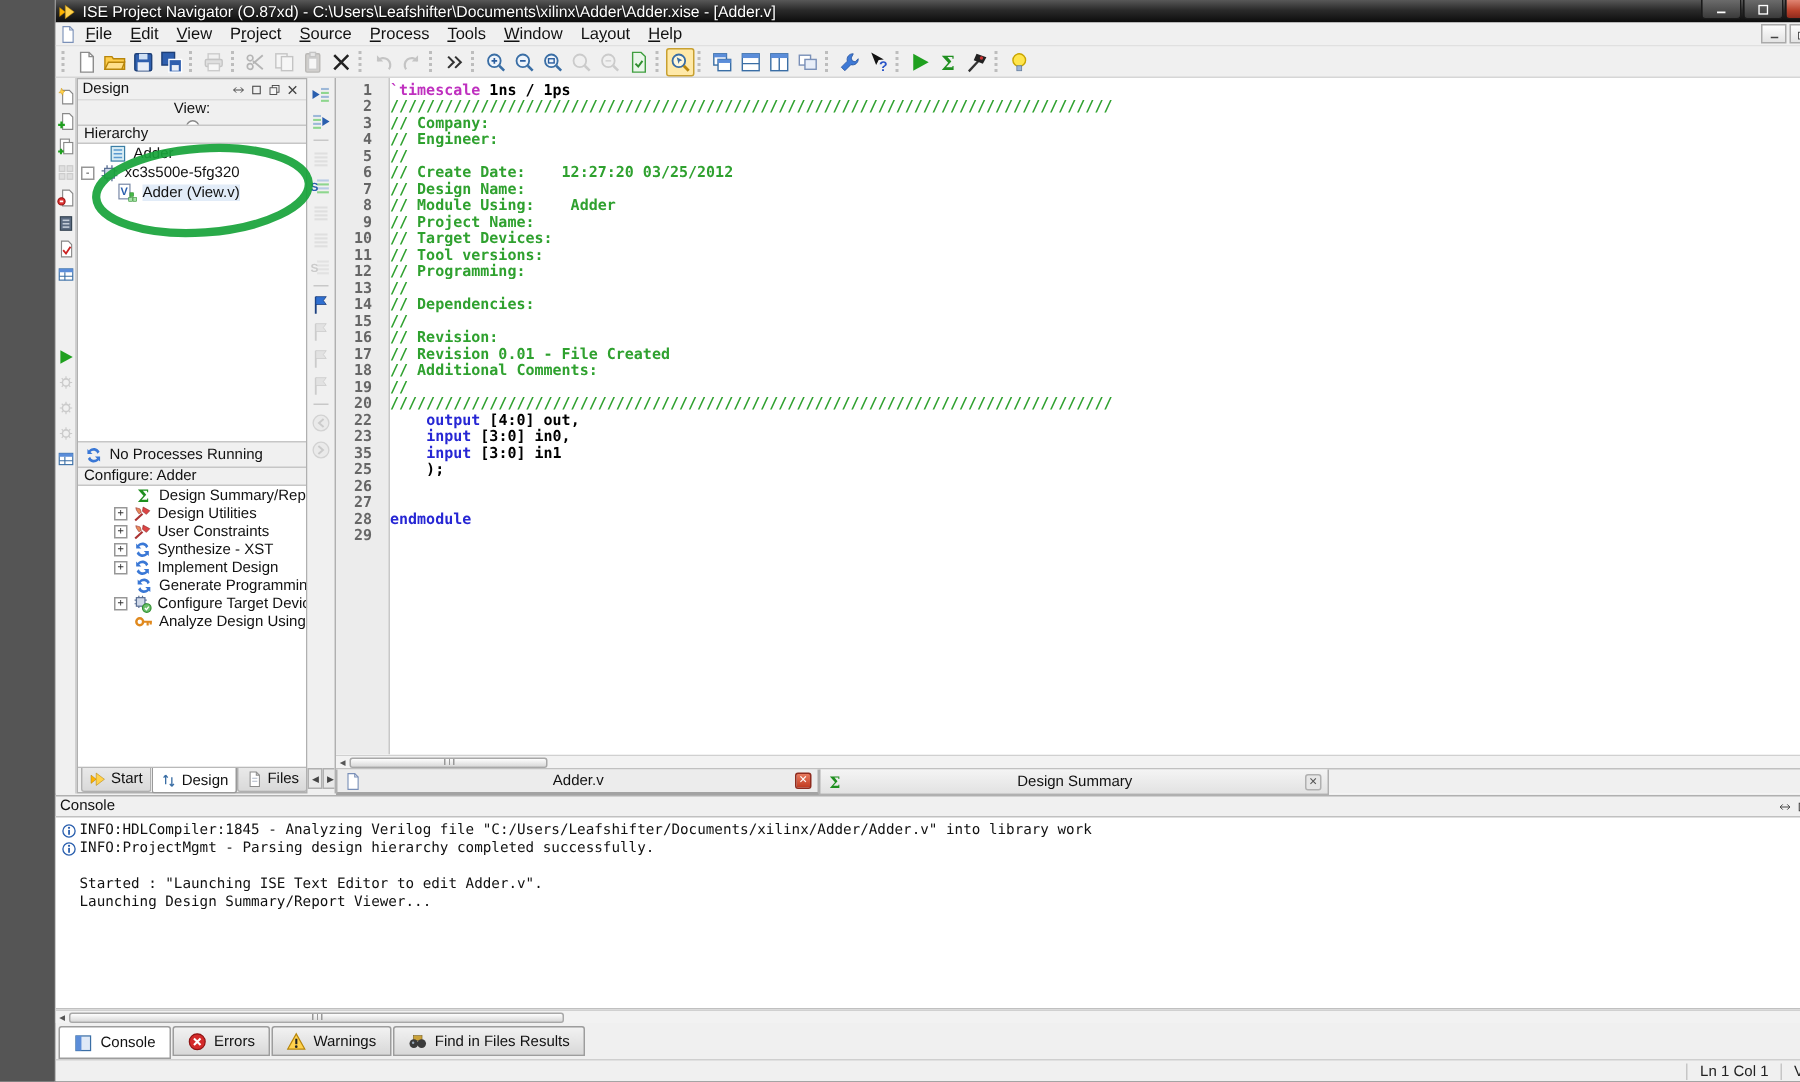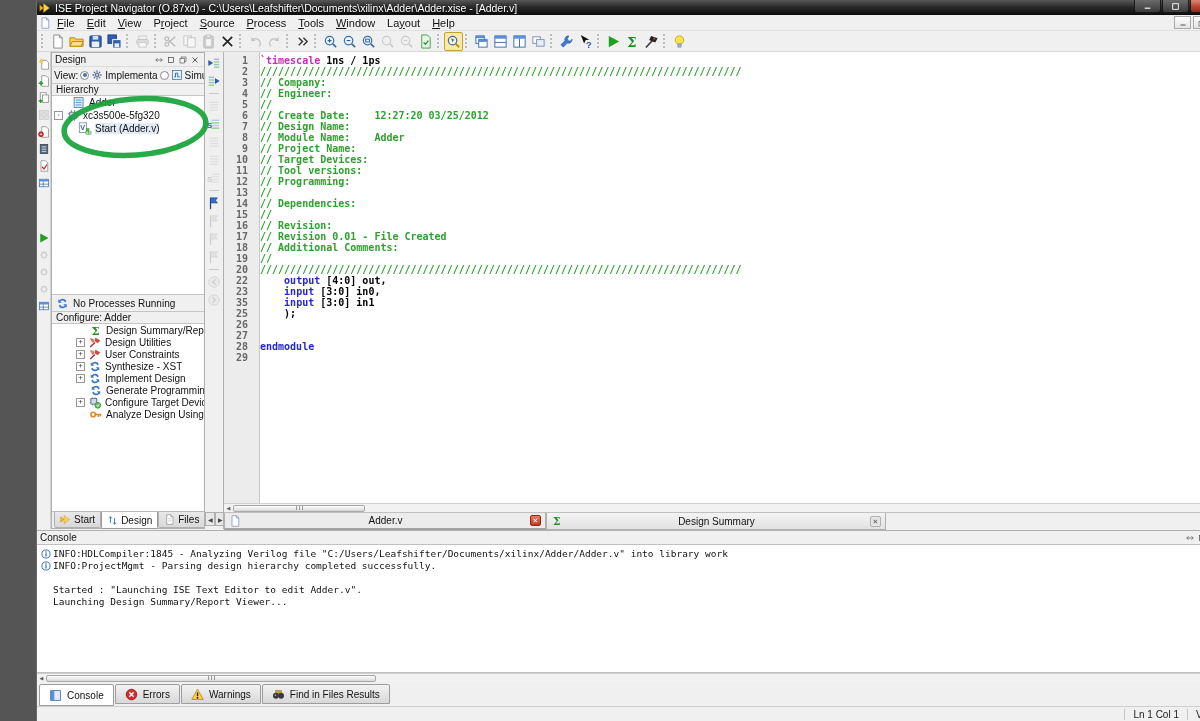--- a/index.html
+++ b/index.html
@@ -47,21 +47,21 @@
   .vsep{width:10px;border-top:1px solid #c8c8c8;margin:3px 0;}
   .vgap{height:38px;}
   
   #design-panel{left:14px;top:52px;width:154px;height:477px;background:#f0f0f0;
     border:1px solid #b0b0b0;display:flex;flex-direction:column;}
   .p-head{height:13px;display:flex;align-items:center;padding:0 3px;font-size:10px;background:#f0f0f0;}
   .p-head .ttl{flex:1;}
   .hbtn{width:12px;height:11px;display:flex;align-items:center;justify-content:center;}
   .hbtn .ic{width:8px;height:8px;}
   .p-view{height:17px;display:flex;align-items:center;gap:2px;padding:0 2px;font-size:10px;
-    border-top:1px solid #dcdcdc;white-space:nowrap;overflow:hidden;}
+    border-top:1px solid #dcdcdc;white-space:nowrap;overflow:hidden;flex-direction:column;}
   .radio{width:9px;height:9px;border:1px solid #8a8a8a;border-radius:50%;background:#fff;flex:0 0 auto;}
   .radio.on{position:relative;}
   .radio.on::after{content:'';position:absolute;left:1.5px;top:1.5px;width:4px;height:4px;
     border-radius:50%;background:#3a76c4;}
   .p-view .ic{width:12px;height:12px;flex:0 0 auto;}
   .sec-head{height:13px;background:#f0f0f0;border:1px solid #c6c6c6;border-left:none;border-right:none;
     display:flex;align-items:center;padding:0 4px;font-size:10px;}
   .tree{background:#fff;overflow:hidden;position:relative;}
   #hier-tree{height:198px;}
   #proc-tree{flex:1;}
@@ -570,21 +570,21 @@
           <span class="lbl">xc3s500e-5fg320</span>
         </div>
         <div class="trow sel" style="padding-left:26px">
           <svg class="ic" viewBox="0 0 16 16">
             <rect x="1" y="1" width="9" height="12" fill="#fff" stroke="#7a8aa8"></rect>
             <text x="2.3" y="10" font-size="9" font-weight="bold" fill="#2a5fae" font-family="Liberation Sans,sans-serif">V</text>
             <rect x="10" y="8" width="3" height="3" fill="#46b846" stroke="#2f8f2f" stroke-width=".5"></rect>
             <rect x="12.5" y="12" width="3" height="3" fill="#a5e2a5" stroke="#2f8f2f" stroke-width=".5"></rect>
             <rect x="9" y="12" width="3" height="3" fill="#a5e2a5" stroke="#2f8f2f" stroke-width=".5"></rect>
           </svg>
-          <span class="lbl">Start (Adder.v)</span>
+          <span class="lbl">Adder (View.v)</span>
         </div>
       </div>
     <div class="noproc">
       <svg class="ic" viewBox="0 0 16 16" style="width:13px;height:13px">
           <path d="M12.8 5.2A5.2 5.2 0 0 0 4 4L2.8 2.8V7h4.2L5.3 5.3A3.4 3.4 0 0 1 11 6.8z" fill="#3a78d6"></path>
           <path d="M3.2 10.8A5.2 5.2 0 0 0 12 12l1.2 1.2V9H9l1.7 1.7A3.4 3.4 0 0 1 5 9.2z" fill="#3a78d6"></path>
         </svg>
       <span>No Processes Running</span>
     </div>
     <div class="sec-head">
@@ -792,21 +792,21 @@
     <div class="code-wrap">
       <div class="gutter-bg"></div>
       <div id="code-lines">
           <div class="crow"><span class="ln">1</span><span class="ctext"><span class="pp">`timescale</span><span class="tx"> 1ns / 1ps</span></span></div>
           <div class="crow"><span class="ln">2</span><span class="ctext"><span class="cm">////////////////////////////////////////////////////////////////////////////////</span></span></div>
           <div class="crow"><span class="ln">3</span><span class="ctext"><span class="cm">// Company: </span></span></div>
           <div class="crow"><span class="ln">4</span><span class="ctext"><span class="cm">// Engineer: </span></span></div>
           <div class="crow"><span class="ln">5</span><span class="ctext"><span class="cm">// </span></span></div>
           <div class="crow"><span class="ln">6</span><span class="ctext"><span class="cm">// Create Date:    12:27:20 03/25/2012 </span></span></div>
           <div class="crow"><span class="ln">7</span><span class="ctext"><span class="cm">// Design Name: </span></span></div>
-          <div class="crow"><span class="ln">8</span><span class="ctext"><span class="cm">// Module Name:    Adder </span></span></div>
+          <div class="crow"><span class="ln">8</span><span class="ctext"><span class="cm">// Module Using:    Adder </span></span></div>
           <div class="crow"><span class="ln">9</span><span class="ctext"><span class="cm">// Project Name: </span></span></div>
           <div class="crow"><span class="ln">10</span><span class="ctext"><span class="cm">// Target Devices: </span></span></div>
           <div class="crow"><span class="ln">11</span><span class="ctext"><span class="cm">// Tool versions: </span></span></div>
           <div class="crow"><span class="ln">12</span><span class="ctext"><span class="cm">// Programming: </span></span></div>
           <div class="crow"><span class="ln">13</span><span class="ctext"><span class="cm">// </span></span></div>
           <div class="crow"><span class="ln">14</span><span class="ctext"><span class="cm">// Dependencies: </span></span></div>
           <div class="crow"><span class="ln">15</span><span class="ctext"><span class="cm">// </span></span></div>
           <div class="crow"><span class="ln">16</span><span class="ctext"><span class="cm">// Revision: </span></span></div>
           <div class="crow"><span class="ln">17</span><span class="ctext"><span class="cm">// Revision 0.01 - File Created </span></span></div>
           <div class="crow"><span class="ln">18</span><span class="ctext"><span class="cm">// Additional Comments: </span></span></div>

